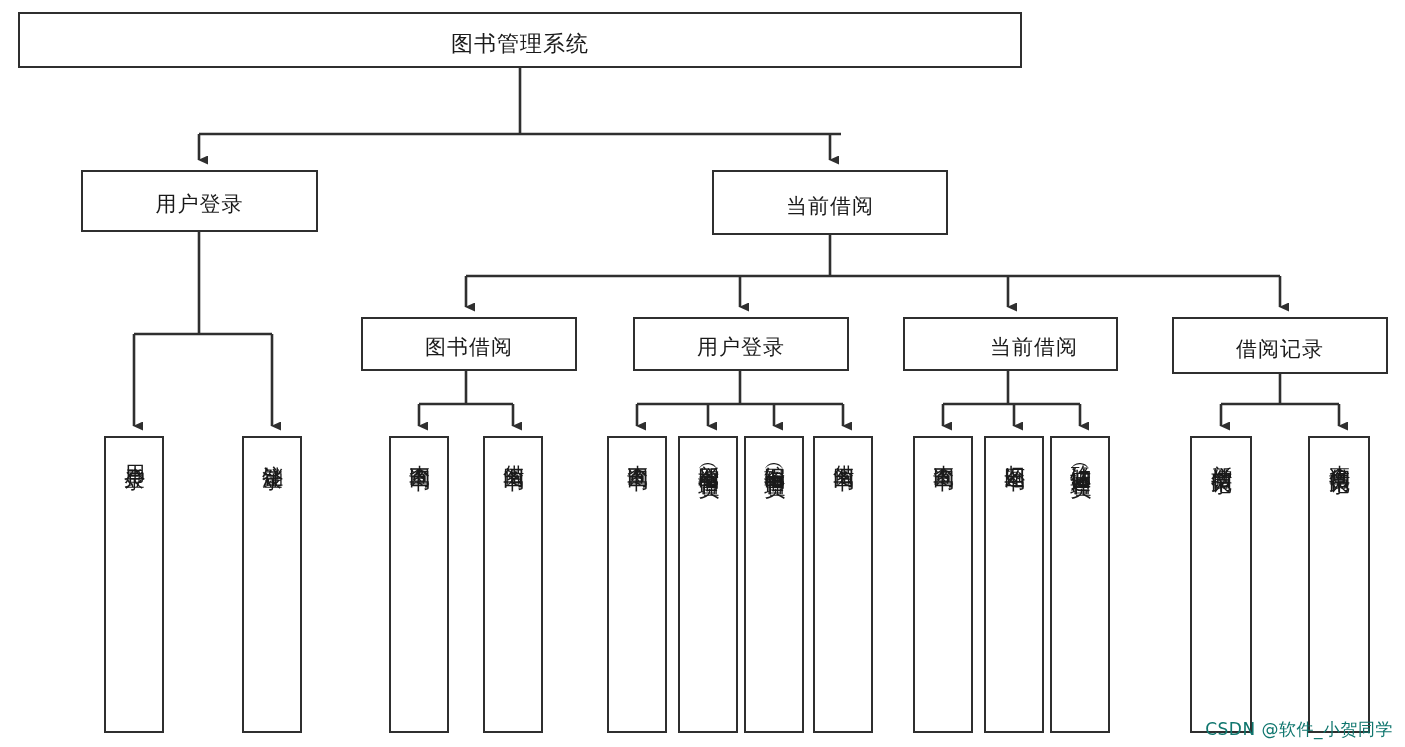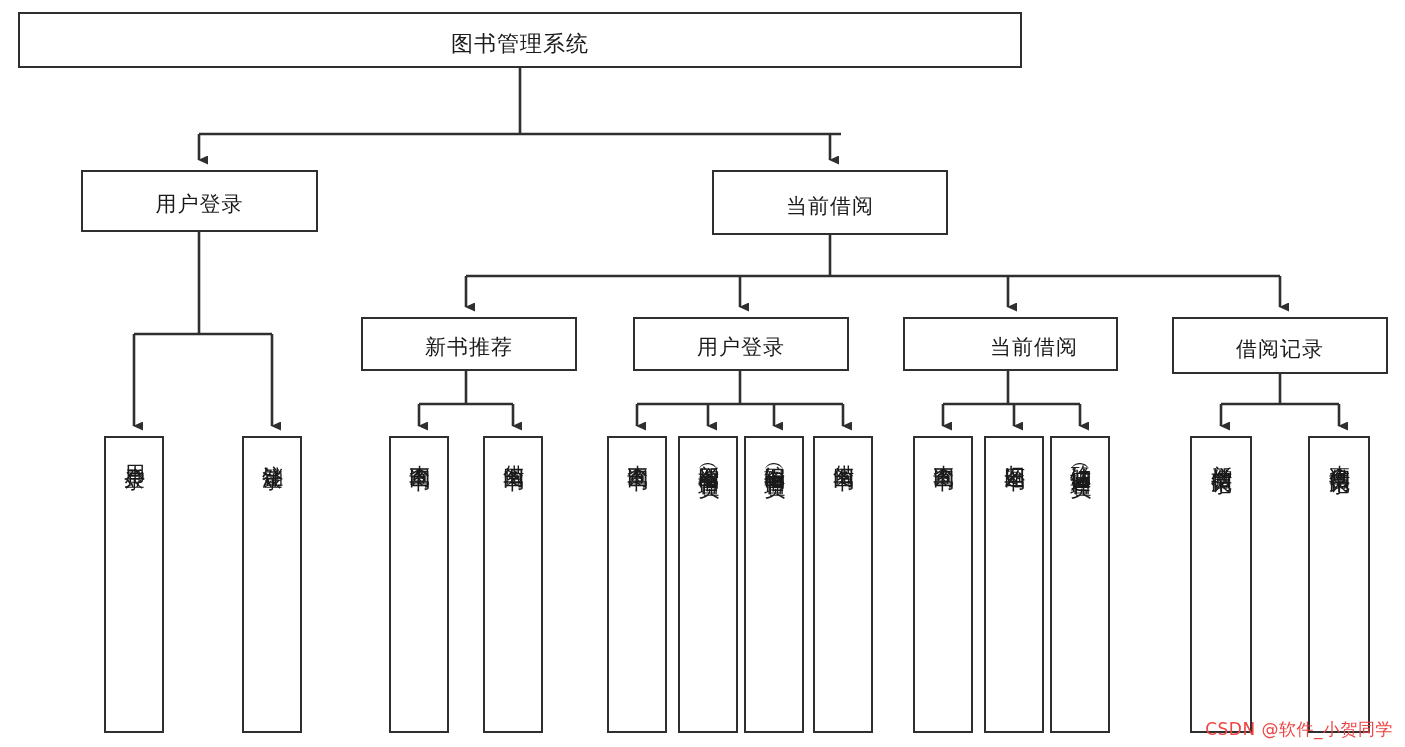--- a/index.html
+++ b/index.html
@@ -58,21 +58,21 @@
     letter-spacing: 2px;
     text-align: center;
     color: #1a1a1a;
     white-space: nowrap;
   }
   .watermark {
     position: absolute;
     right: 12px;
     bottom: 6px;
     font-size: 17px;
-    color: #ef4444;
+    color: #0f766e;
     white-space: nowrap;
     letter-spacing: 0.5px;
   }
 </style>
 </head>
 <body>
 
 <div id="diagram-root">
 
   <svg id="edge-layer" viewBox="0 0 1405 747" width="1405" height="747" xmlns="http://www.w3.org/2000/svg">
@@ -130,21 +130,21 @@
   </div>
 
   <div class="node" style="left:81px; top:170px; width:237px; height:62px;">
     <span class="node-h">用户登录</span>
   </div>
   <div class="node" style="left:712px; top:170px; width:236px; height:65px;">
     <span class="node-h">当前借阅</span>
   </div>
 
   <div class="node" style="left:361px; top:317px; width:216px; height:54px;">
-    <span class="node-h">新书推荐</span>
+    <span class="node-h">图书借阅</span>
   </div>
   <div class="node" style="left:633px; top:317px; width:216px; height:54px;">
     <span class="node-h">用户登录</span>
   </div>
   <div class="node" style="left:903px; top:317px; width:215px; height:54px;padding-left:47px;">
     <span class="node-h">当前借阅</span>
   </div>
   <div class="node" style="left:1172px; top:317px; width:216px; height:57px;">
     <span class="node-h">借阅记录</span>
   </div>

